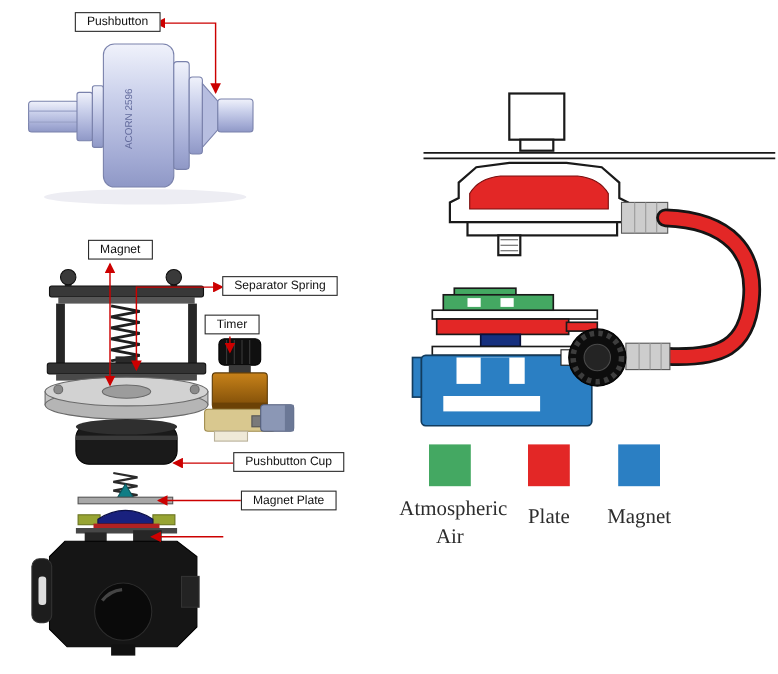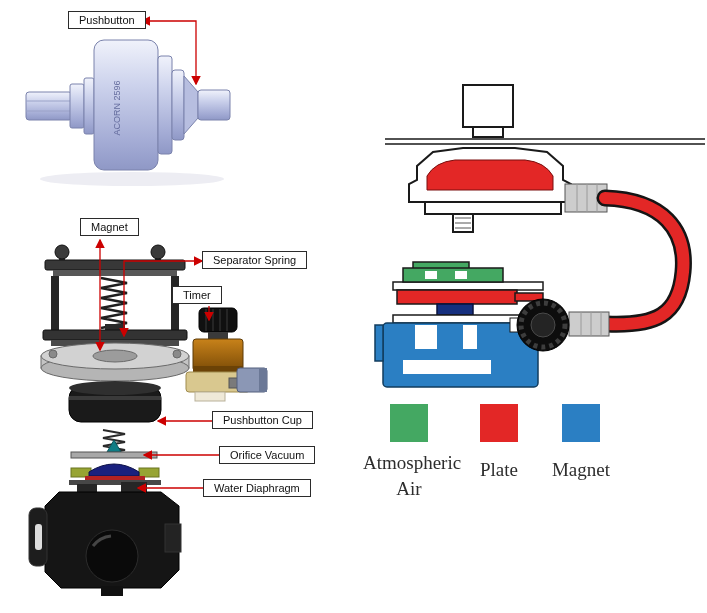--- a/index.html
+++ b/index.html
@@ -190,24 +190,23 @@
       <path d="M209,306 V320" marker-end="url(#ah)"></path>
       <path d="M212,421 H158" marker-end="url(#ah)"></path>
       <path d="M219,455 H144" marker-end="url(#ah)"></path>
       <path d="M203,488 H138" marker-end="url(#ah)"></path>
     </g>
   </svg>
 
   <div class="callout" style="left:68px;top:11px"><span>Pushbutton</span></div>
   <div class="callout" style="left:80px;top:218px"><span>Magnet</span></div>
   <div class="callout" style="left:202px;top:251px"><span>Separator Spring</span></div>
-  <div class="callout" style="left:172px;top:286px"><span>Timer</span></div>
+  <div class="callout" style="left:186px;top:286px"><span>Timer</span></div>
   <div class="callout" style="left:212px;top:411px"><span>Pushbutton Cup</span></div>
-  <div class="callout" style="left:219px;top:446px"><span>Orifice Vacuum</span></div>
-  <div class="callout" style="left:203px;top:479px"><span>Water Diaphragm</span></div>
+  <div class="callout" style="left:219px;top:446px"><span>Magnet Plate</span></div>
 
   <div class="swatch" style="left: 390px; top: 404px; background-color: rgb(68, 168, 98);"></div>
   <div class="swatch" style="left: 480px; top: 404px; background-color: rgb(227, 39, 38);"></div>
   <div class="swatch" style="left: 562px; top: 404px; background-color: rgb(43, 127, 195);"></div>
   <div class="legend-label" style="left:363px;top:450px;width:92px">Atmospheric Air</div>
   <div class="legend-label" style="left:460px;top:457px;width:78px">Plate</div>
   <div class="legend-label" style="left:542px;top:457px;width:78px">Magnet</div>
 
 </div>
 

